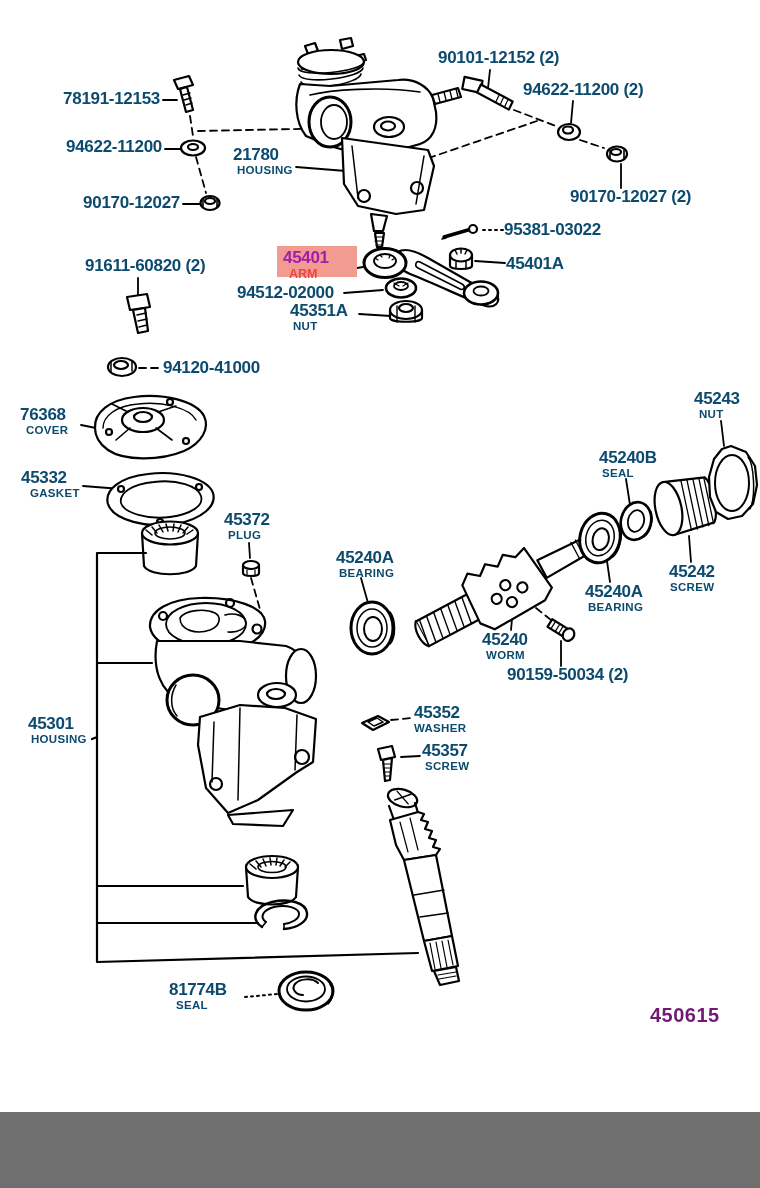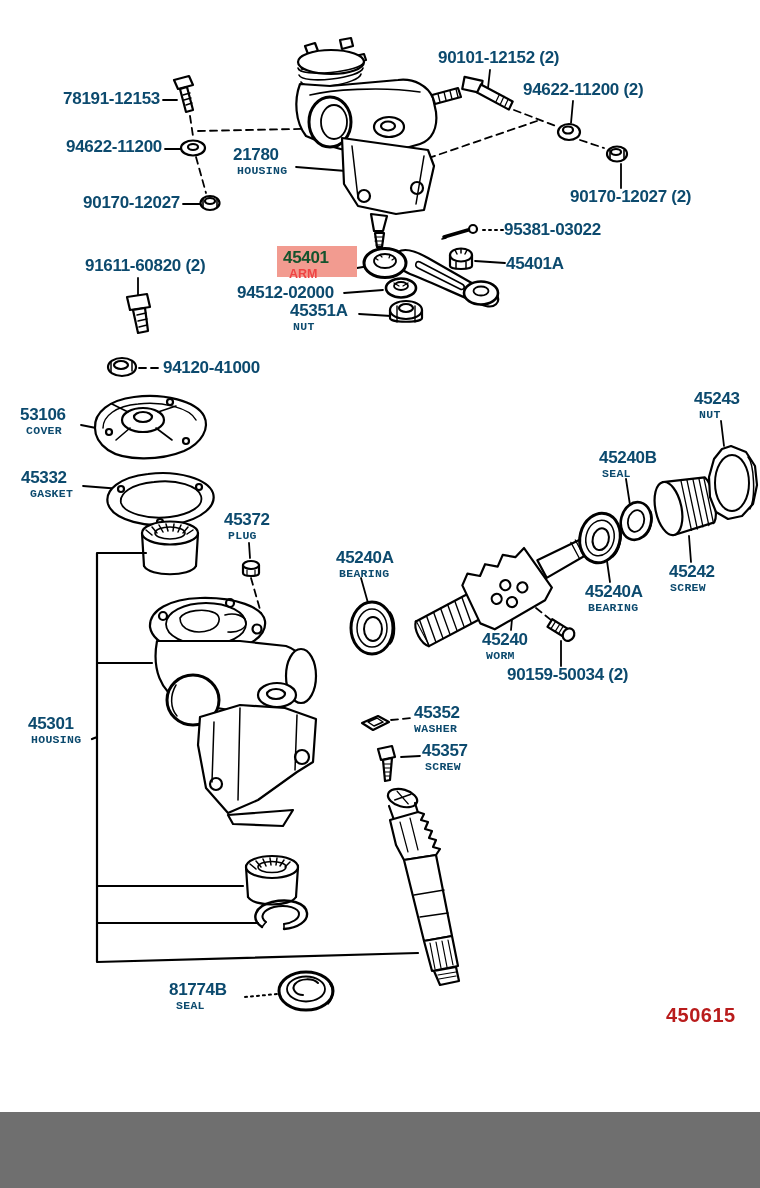--- a/index.html
+++ b/index.html
@@ -1,25 +1,25 @@
 <!DOCTYPE html>
 <html><head>
 <meta charset="utf-8">
 <style>
   html,body{margin:0;padding:0;background:#fff;}
   .stage{position:relative;width:760px;height:1188px;background:#fff;overflow:hidden;
          font-family:"Liberation Sans",sans-serif;}
   svg{position:absolute;left:0;top:0;}
   .label{position:absolute;white-space:nowrap;color:#0c4a6e;
          font:bold 17px/1 "Liberation Sans",sans-serif;letter-spacing:-0.3px;}
-  .label .sub{display:block;font-size:11.5px;letter-spacing:0.3px;margin-top:2px;font-family:Liberation Mono, monospace;}
+  .label .sub{display:block;font-size:11.5px;letter-spacing:0.3px;margin-top:2px;}
   .hl-box{position:absolute;left:277px;top:246px;width:80px;height:31px;background:#F29B90;}
-  .hl-num{color:#14532d;}
+  .hl-num{color:#a21caf;}
   .hl-sub{position:absolute;color:#ef4444;font:bold 12.5px/1 "Liberation Sans",sans-serif;}
-  .figcode{position:absolute;left:666px;top:1005px;color:#b91c1c;
+  .figcode{position:absolute;left:650px;top:1005px;color:#701a75;
            font:bold 20px/1 "Liberation Sans",sans-serif;letter-spacing:0.5px;}
   .footer{position:absolute;left:0;top:1112px;width:760px;height:76px;background:#6F6F6F;}
 </style>
 </head>
 <body>
 
 <div class="stage">
 
 <svg width="760" height="1100" viewBox="0 0 760 1100" fill="none" stroke="#000" stroke-width="2.2" stroke-linecap="round" stroke-linejoin="round">
 
@@ -312,21 +312,21 @@
 <div class="label" style="left:504px;top:221px"><span>95381-03022</span></div>
 
 <div class="label hl-num" style="left:283px;top:249px"><span>45401</span></div>
 <div class="hl-sub" style="left:289px;top:268px"><span>ARM</span></div>
 
 <div class="label" style="left:506px;top:255px"><span>45401A</span></div>
 <div class="label" style="left:237px;top:284px"><span>94512-02000</span></div>
 <div class="label" style="left:290px;top:302px"><span>45351A</span><span class="sub" style="margin-left:3px">NUT</span></div>
 <div class="label" style="left:85px;top:257px"><span>91611-60820 (2)</span></div>
 <div class="label" style="left:163px;top:359px"><span>94120-41000</span></div>
-<div class="label" style="left:20px;top:406px"><span>53106</span><span class="sub" style="margin-left:6px">COVER</span></div>
+<div class="label" style="left:20px;top:406px"><span>76368</span><span class="sub" style="margin-left:6px">COVER</span></div>
 <div class="label" style="left:21px;top:469px"><span>45332</span><span class="sub" style="margin-left:9px">GASKET</span></div>
 <div class="label" style="left:224px;top:511px"><span>45372</span><span class="sub" style="margin-left:4px">PLUG</span></div>
 <div class="label" style="left:336px;top:549px"><span>45240A</span><span class="sub" style="margin-left:3px">BEARING</span></div>
 <div class="label" style="left:482px;top:631px"><span>45240</span><span class="sub" style="margin-left:4px">WORM</span></div>
 <div class="label" style="left:507px;top:666px"><span>90159-50034 (2)</span></div>
 <div class="label" style="left:585px;top:583px"><span>45240A</span><span class="sub" style="margin-left:3px">BEARING</span></div>
 <div class="label" style="left:599px;top:449px"><span>45240B</span><span class="sub" style="margin-left:3px">SEAL</span></div>
 <div class="label" style="left:669px;top:563px"><span>45242</span><span class="sub" style="margin-left:1px">SCREW</span></div>
 <div class="label" style="left:694px;top:390px"><span>45243</span><span class="sub" style="margin-left:5px">NUT</span></div>
 <div class="label" style="left:28px;top:715px"><span>45301</span><span class="sub" style="margin-left:3px">HOUSING</span></div>

